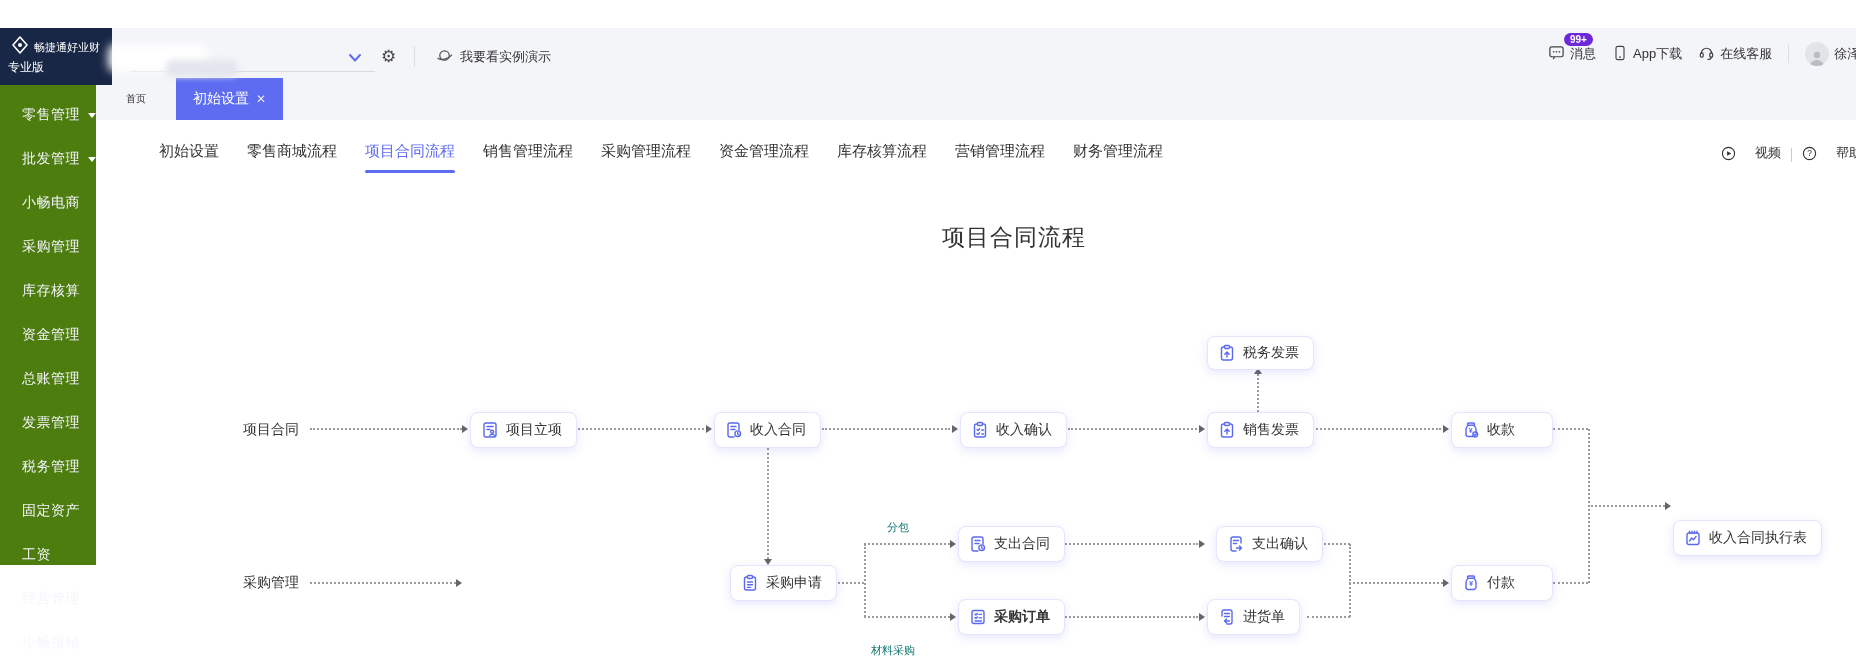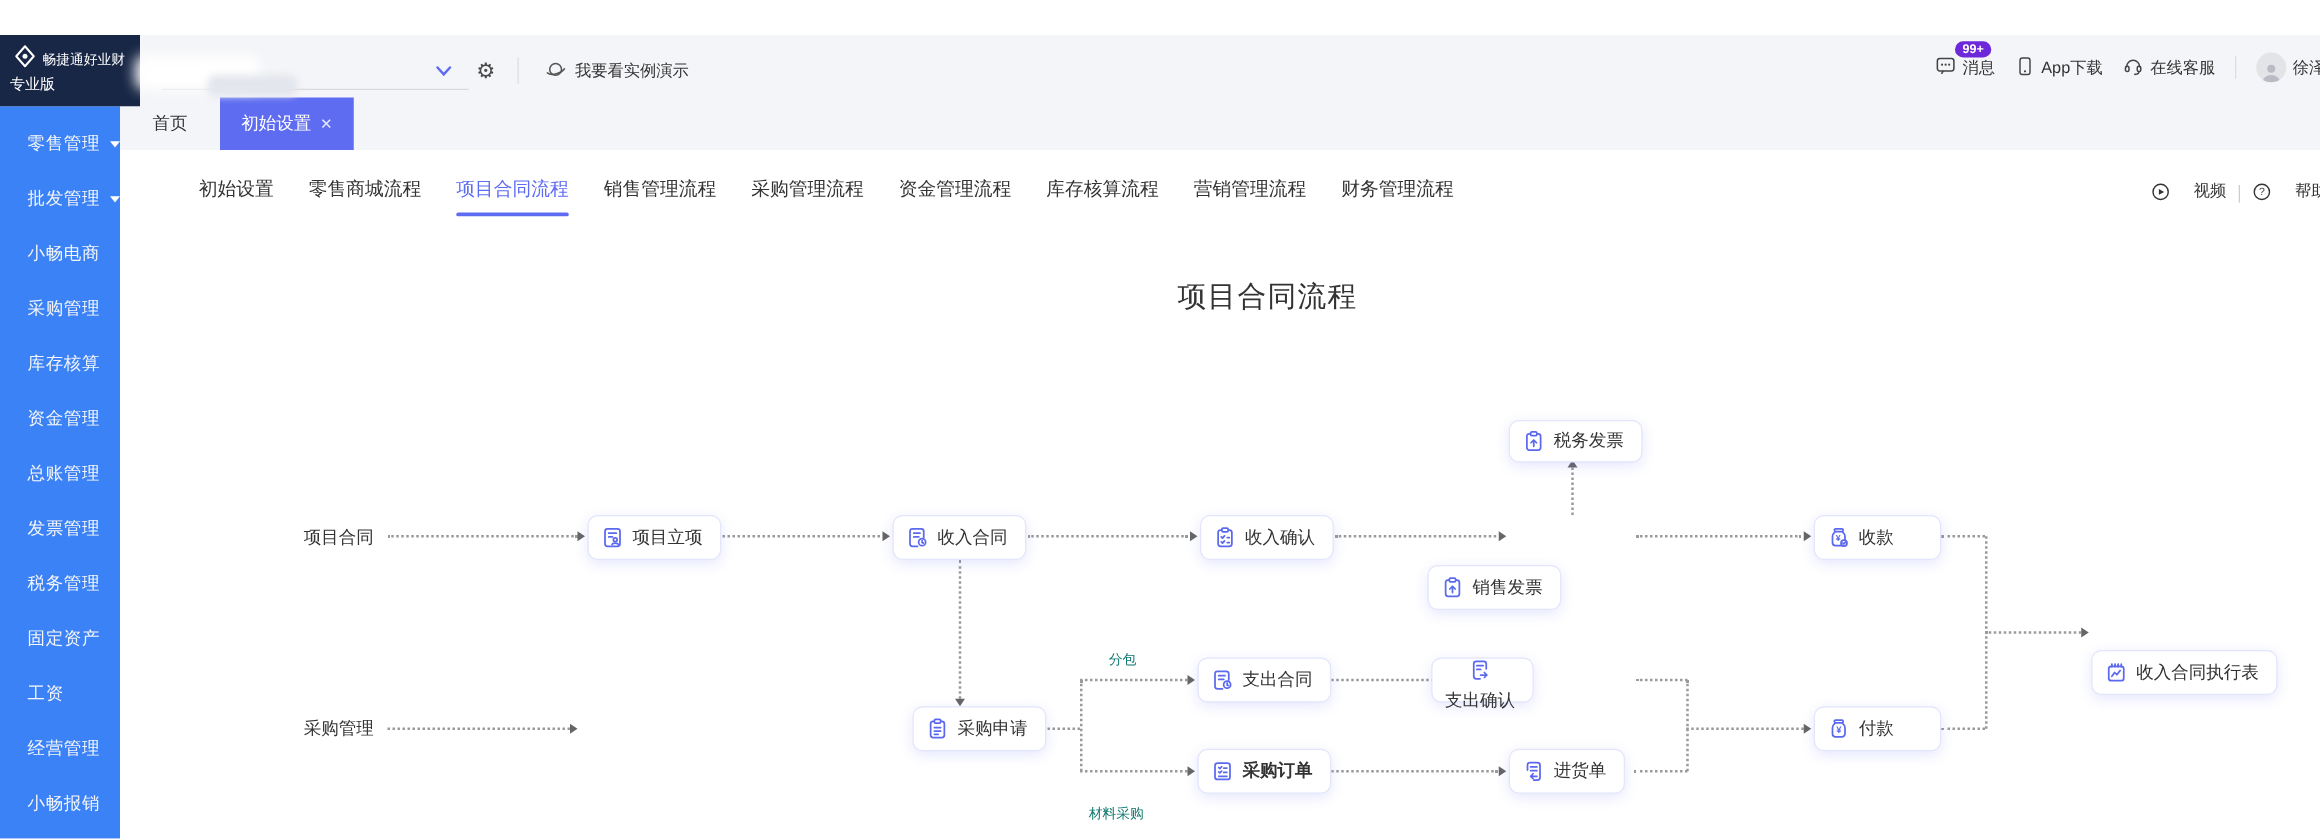--- a/index.html
+++ b/index.html
@@ -32,39 +32,39 @@
   .demo-wrap { position:absolute; left:436px; top:47px; display:flex; align-items:center; gap:7px; font-size:13px; color:#333; cursor:pointer; }
 
   .hdr-right { position:absolute; left:1548px; top:42px; display:flex; align-items:center; gap:16px; font-size:13px; color:#333; z-index:2; }
   .hdr-item { display:flex; align-items:center; gap:5px; position:relative; cursor:pointer; white-space:nowrap; }
   .badge { position:absolute; left:16px; top:-11px; background:#6d28d9; color:#fff; font-size:10px; line-height:13px;
            padding:0 6px; border-radius:8px; font-weight:bold; }
   .avatar { width:24px; height:24px; border-radius:50%; background:#e3e4e8; display:flex; align-items:flex-end; justify-content:center; overflow:hidden; }
 
   
   .tabstrip { position:absolute; left:96px; top:78px; height:42px; display:flex; align-items:stretch; z-index:2; }
-  .tab-home { width:80px; display:flex; align-items:center; justify-content:center; font-size:14px; color:#333; cursor:pointer; }
+  .tab-home { width:80px; display:flex; align-items:center; justify-content:center; font-size:10px; color:#333; cursor:pointer; }
   .tab-active { width:107px; background:#5e6cf2; color:#fff; display:flex; align-items:center; justify-content:center;
                 gap:7px; font-size:14px; cursor:pointer; }
   .tab-close { font-size:12px; opacity:.85; cursor:pointer; }
 
   
   .subnav { position:absolute; left:96px; top:120px; width:1760px; height:56px; background:#fff;
             display:flex; align-items:flex-end; padding-left:63px; gap:28px; }
   .subnav-item { position:relative; font-size:15px; color:#333; padding-bottom:15px; cursor:pointer; white-space:nowrap; }
   .subnav-item.active { color:#5e6cf2; }
   .subnav-item.active::after { content:""; position:absolute; left:0; right:0; bottom:3px; height:3px;
             background:#5e6cf2; border-radius:2px; }
   .subnav-right { position:absolute; right:-6px; top:120px; height:56px; display:flex; align-items:flex-end;
             padding-bottom:14px; gap:8px; font-size:13px; color:#333; }
   .subnav-right .grp { display:flex; align-items:center; gap:19px; cursor:pointer; }
   .subnav-right .sep { width:1px; height:14px; background:#ccc; margin:0 2px; }
 
   
-  .sidebar { position:absolute; left:0; top:85px; width:96px; height:586px; background:#3b82f6; z-index:2; padding-top:8px; }
+  .sidebar { position:absolute; left:0; top:85px; width:96px; height:480px; background:#4d7c0f; z-index:2; padding-top:8px; }
   .side-item { height:44px; display:flex; align-items:center; padding-left:22px; color:#f4f6fa; font-size:14px;
                cursor:pointer; white-space:nowrap; letter-spacing:.5px; }
   .side-caret { width:0; height:0; border-left:4px solid transparent; border-right:4px solid transparent;
                 border-top:5px solid #fff; margin-left:8px; }
 
   
   .canvas { position:absolute; left:96px; top:176px; width:1760px; height:495px; background:#fff; }
   .flow-title { position:absolute; left:788px; top:46px; width:260px; text-align:center; font-size:23px; color:#333; letter-spacing:1px; }
   .lane-label { position:absolute; font-size:14px; color:#333; }
   .edge-label { position:absolute; font-size:11px; color:#0f766e; }
@@ -331,21 +331,21 @@
       <span>收入合同</span>
     </div>
     <div class="node" style="left:864px; top:236px;">
       <svg width="18" height="18" viewBox="0 0 18 18" fill="none" stroke="#5b69ee" stroke-width="1.4" stroke-linecap="round" stroke-linejoin="round">
           <rect x="3.5" y="3" width="11" height="13" rx="2"></rect>
           <rect x="6.5" y="1.5" width="5" height="3" rx="1" fill="#fff"></rect>
           <path d="M6 8.5 l1 1 1.6-1.8 M10.8 9 h1.7 M6 12.5 l1 1 1.6-1.8 M10.8 13 h1.7"></path>
         </svg>
       <span>收入确认</span>
     </div>
-    <div class="node" style="left:1046px; top:236px;margin-top:40px;">
+    <div class="node" style="left:1111px; top:236px;">
       <svg width="18" height="18" viewBox="0 0 18 18" fill="none" stroke="#5b69ee" stroke-width="1.4" stroke-linecap="round" stroke-linejoin="round">
           <rect x="3.5" y="3" width="11" height="13" rx="2"></rect>
           <rect x="6.5" y="1.5" width="5" height="3" rx="1" fill="#fff"></rect>
           <path d="M9 13 V8 M6.8 10.2 L9 8 l2.2 2.2"></path>
         </svg>
       <span>销售发票</span>
     </div>
     <div class="node" style="left:1355px; top:236px; width:102px;">
       <svg width="18" height="18" viewBox="0 0 18 18" fill="none" stroke="#5b69ee" stroke-width="1.4" stroke-linecap="round" stroke-linejoin="round">
           <rect x="5.5" y="2" width="7" height="2.2" rx="1"></rect>
@@ -368,21 +368,21 @@
 
     <div class="node" style="left:862px; top:350px;">
       <svg width="18" height="18" viewBox="0 0 18 18" fill="none" stroke="#5b69ee" stroke-width="1.4" stroke-linecap="round" stroke-linejoin="round">
           <path d="M14 9 V4 a2 2 0 0 0 -2-2 H5 a2 2 0 0 0 -2 2 v10 a2 2 0 0 0 2 2 h4"></path>
           <path d="M6 5.5 h5 M6 8.5 h4"></path>
           <circle cx="12.7" cy="12.7" r="2.8"></circle>
           <path d="M12.7 11.5 v1.4 l1 .6"></path>
         </svg>
       <span>支出合同</span>
     </div>
-    <div class="node" style="left:1049px; top:350px;flex-direction:column;">
+    <div class="node" style="left:1120px; top:350px;">
       <svg width="18" height="18" viewBox="0 0 18 18" fill="none" stroke="#5b69ee" stroke-width="1.4" stroke-linecap="round" stroke-linejoin="round">
           <path d="M14 8 V4 a2 2 0 0 0 -2-2 H6 a2 2 0 0 0 -2 2 v10 a2 2 0 0 0 2 2 h3"></path>
           <path d="M6.5 5.5 h5 M6.5 8.5 h3"></path>
           <path d="M9.5 13 h5 M12.5 11 l2 2 -2 2"></path>
         </svg>
       <span>支出确认</span>
     </div>
 
     <div class="node" style="left:634px; top:389px;">
       <svg width="18" height="18" viewBox="0 0 18 18" fill="none" stroke="#5b69ee" stroke-width="1.4" stroke-linecap="round" stroke-linejoin="round">

